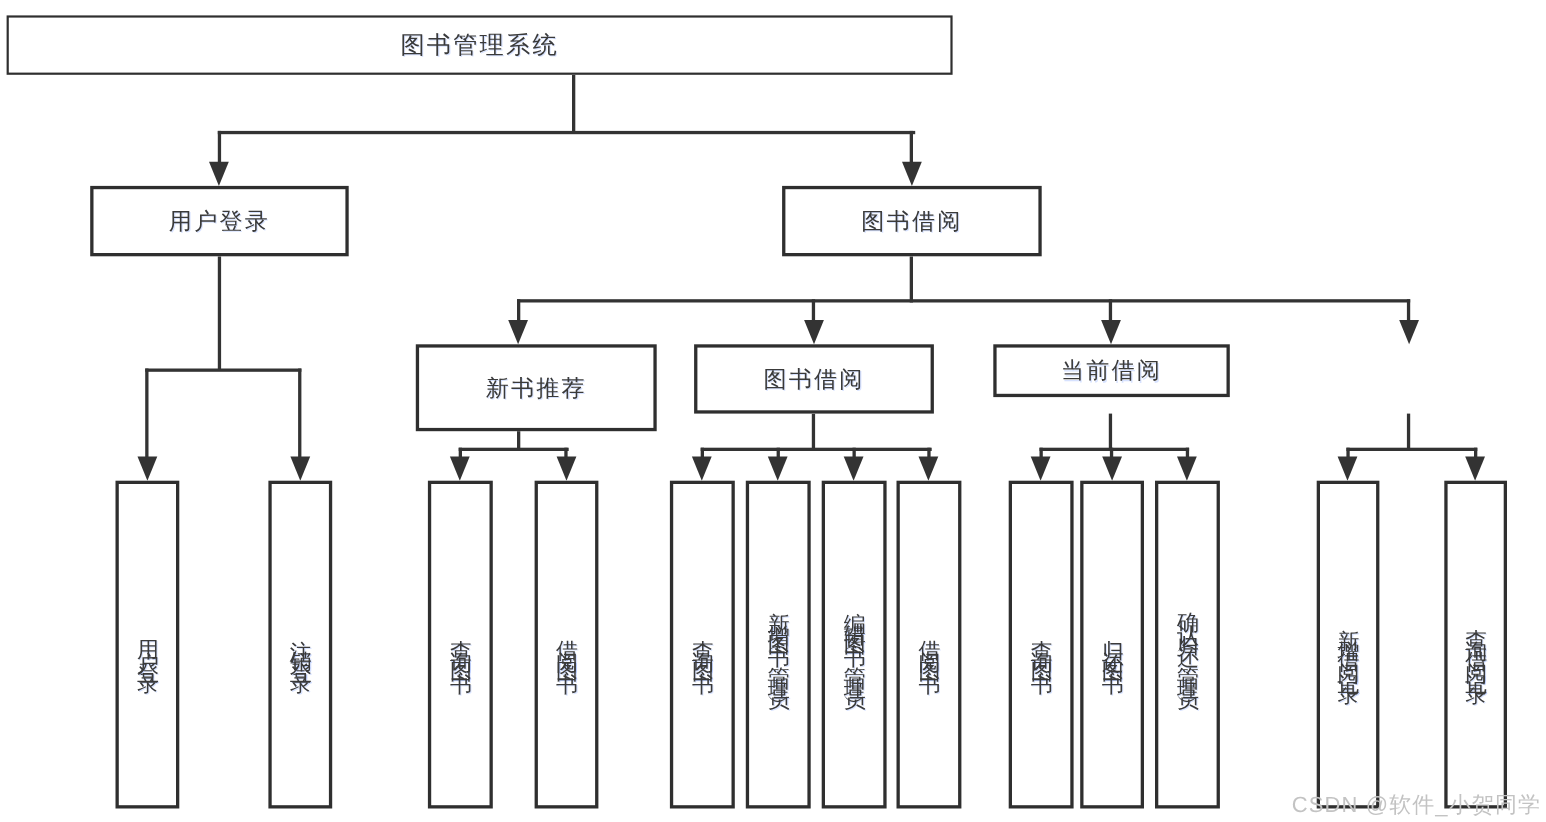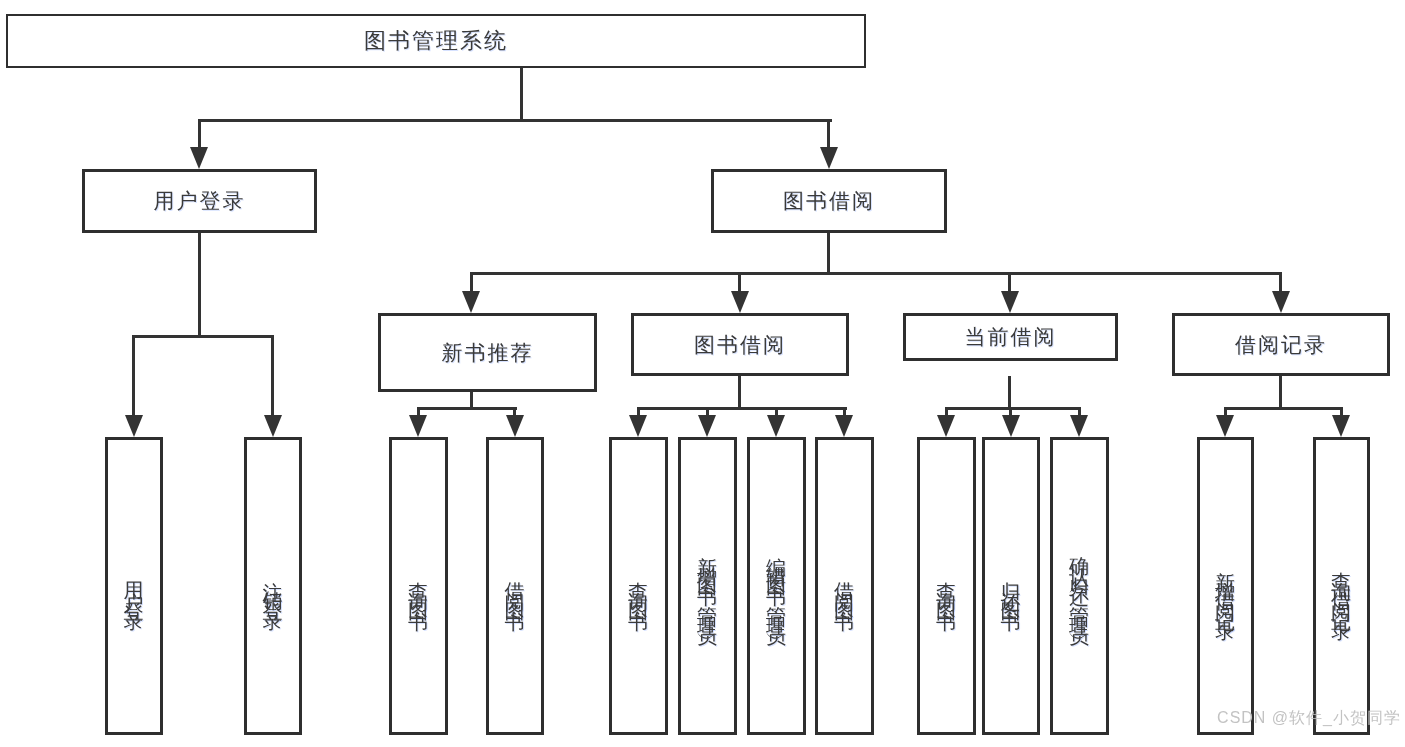--- a/index.html
+++ b/index.html
@@ -50,22 +50,22 @@
   .arrow {
     position: absolute;
     width: 0; height: 0;
     border-left: 9px solid transparent;
     border-right: 9px solid transparent;
     border-top: 22px solid var(--line, #333);
   }
   .watermark {
     position: absolute;
     right: 4px;
-    bottom: 18px;
-    font-size: 16px;
+    bottom: 2px;
+    font-size: 20px;
     letter-spacing: 1px;
     color: var(--watermark, #c3c3c3);
     white-space: nowrap;
   }
 </style>
 </head>
 <body>
 
 <div class="canvas">
 
@@ -141,23 +141,20 @@
 
   <div class="box" style="left:378px;top:313px;width:219px;height:79px">
     <span class="hlabel">新书推荐</span>
   </div>
   <div class="box" style="left:631px;top:313px;width:218px;height:63px">
     <span class="hlabel">图书借阅</span>
   </div>
   <div class="box" style="left:903px;top:313px;width:215px;height:48px">
     <span class="hlabel">当前借阅</span>
   </div>
-  <div class="box" style="left:1172px;top:313px;width:218px;height:63px">
-    <span class="hlabel">借阅记录</span>
-  </div>
 
   <div class="box" style="left:105px;top:437px;width:58px;height:298px">
     <span class="vlabel">用户登录</span>
   </div>
   <div class="box" style="left:244px;top:437px;width:58px;height:298px">
     <span class="vlabel">注销登录</span>
   </div>
 
   <div class="box" style="left:389px;top:437px;width:59px;height:298px">
     <span class="vlabel">查询图书</span>

